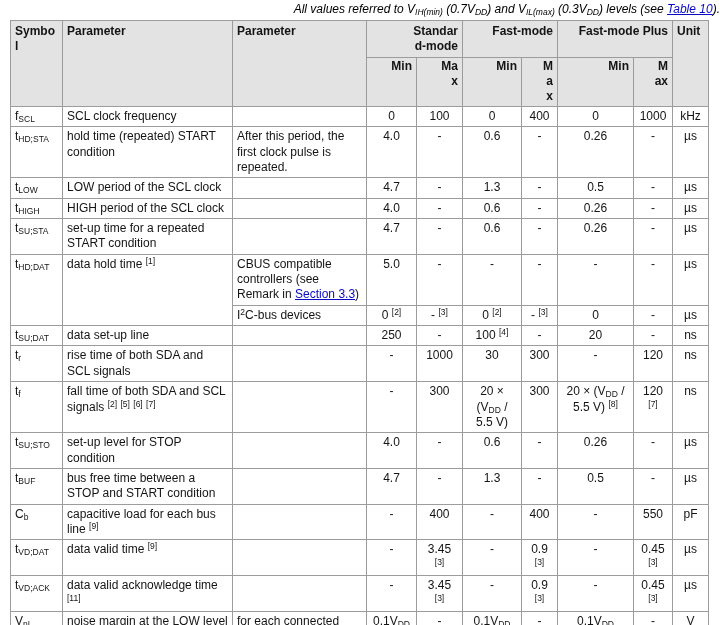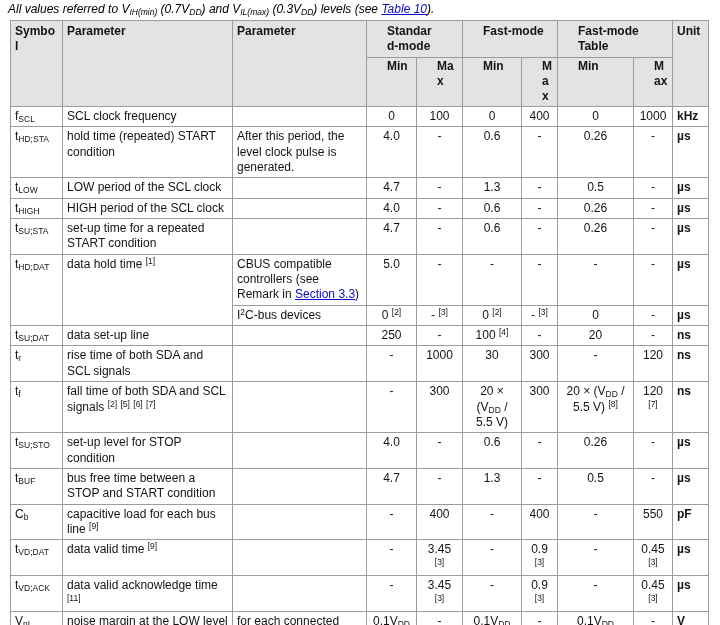--- a/index.html
+++ b/index.html
@@ -10,20 +10,21 @@
     font-size: 12px;
     color: #141414;
     overflow: hidden;
   }
   .page { padding-top: 1px; }
   .note {
     font-style: italic;
     font-size: 12px;
     margin: 1px 0 4px 8px;
     color: #000;
+    text-align: right;
   }
   table.spec-table {
     border-collapse: collapse;
     table-layout: fixed;
     margin-left: 10px;
     width: 698px;
   }
   .spec-table th, .spec-table td {
     border: 1px solid #9c9c9c;
     vertical-align: top;
@@ -31,25 +32,25 @@
     line-height: 1.28;
     overflow: hidden;
     word-wrap: break-word;
   }
   .spec-table th {
     background: #e3e3e3;
     font-weight: bold;
     text-align: left;
     padding-top: 3px;
   }
-  .spec-table th.center { text-align: left; padding-left: 20px; }
+  .spec-table th.center { text-align: right; padding-left: 20px; }
   tr.group-row th { height: 30px; }
   tr.minmax-row th { height: 15px; padding-top: 1px; padding-bottom: 1px; }
   td.num { text-align: center; }
-  td.unit { text-align: left; font-weight: bold; }
+  td.unit { text-align: center; }
   sup {
     font-size: 8.5px;
     line-height: 0;
     vertical-align: baseline;
     position: relative;
     top: -4px;
   }
   sub {
     font-size: 8.5px;
     line-height: 0;
@@ -81,21 +82,21 @@
         <col style="width:39px">
       <col style="width:36px">
     </colgroup>
     <thead>
         <tr class="group-row">
           <th rowspan="2">Symbol</th>
           <th rowspan="2">Parameter</th>
           <th rowspan="2">Parameter</th>
           <th colspan="2" class="center">Standar<br>d-mode</th>
           <th colspan="2" class="center">Fast-mode</th>
-          <th colspan="2" class="center">Fast-mode Table</th>
+          <th colspan="2" class="center">Fast-mode Plus</th>
           <th rowspan="2">Unit</th>
         </tr>
         <tr class="minmax-row">
           <th class="center">Min</th>
           <th class="center">Max</th>
           <th class="center">Min</th>
           <th class="center">Max</th>
           <th class="center">Min</th>
           <th class="center">Max</th>
         </tr>
@@ -109,21 +110,21 @@
           <td class="num">100</td>
           <td class="num">0</td>
           <td class="num">400</td>
           <td class="num">0</td>
           <td class="num">1000</td>
           <td class="unit">kHz</td>
         </tr>
         <tr>
           <td>t<sub>HD;STA</sub></td>
           <td>hold time (repeated) START condition</td>
-          <td>After this period, the level clock pulse is generated.</td>
+          <td>After this period, the first clock pulse is repeated.</td>
           <td class="num">4.0</td>
           <td class="num">-</td>
           <td class="num">0.6</td>
           <td class="num">-</td>
           <td class="num">0.26</td>
           <td class="num">-</td>
           <td class="unit">µs</td>
         </tr>
         <tr>
           <td>t<sub>LOW</sub></td>

